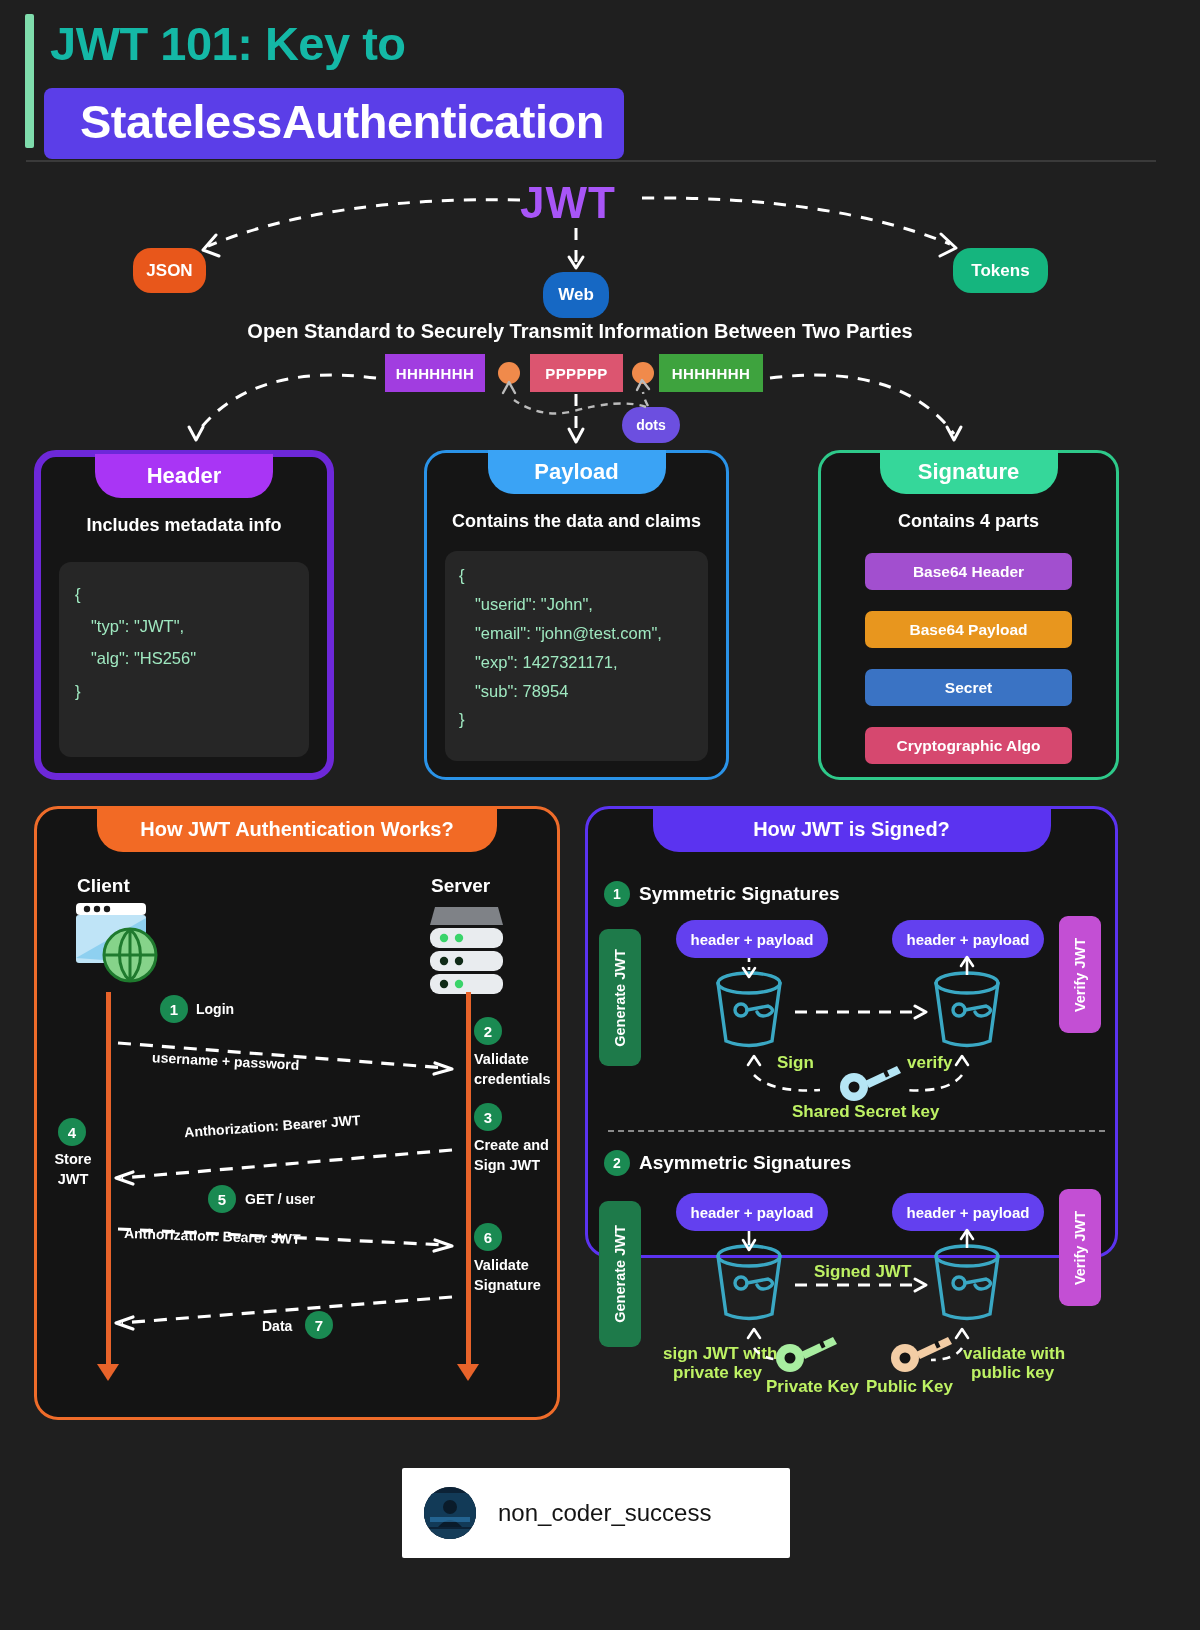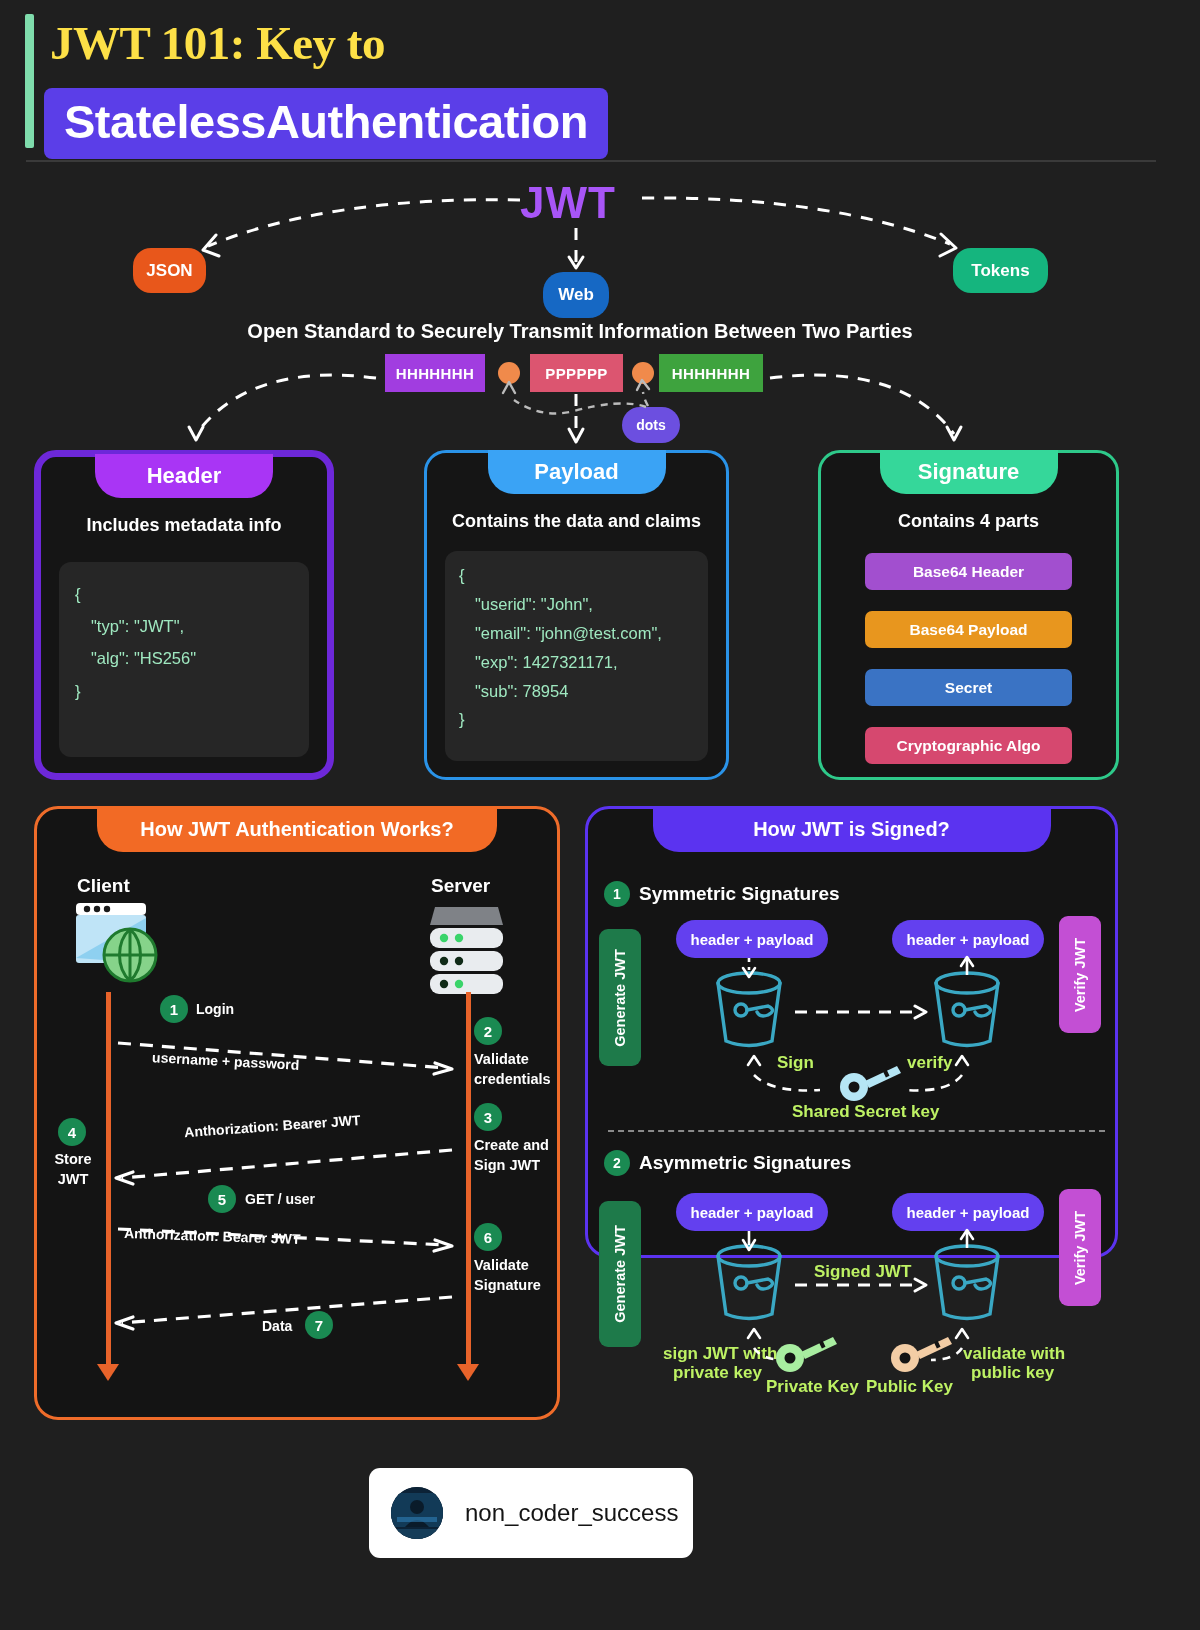--- a/index.html
+++ b/index.html
@@ -8,23 +8,23 @@
     background: #1c1c1c;
     font-family: "Liberation Sans", sans-serif;
     overflow: hidden;
   }
   .page { position: relative; width: 1200px; height: 1630px; background: #1f1f1f; }
 
   
   .accent-bar { position: absolute; left: 25px; top: 14px; width: 9px; height: 134px;
     background: #7fdcac; border-radius: 2px; }
   .title-line1 { position: absolute; left: 50px; top: 16px; font-size: 47px; font-weight: bold;
-    color: #fde047; letter-spacing: -0.5px; white-space: nowrap; font-family: Liberation Serif, serif; }
+    color: #14b8a6; letter-spacing: -0.5px; white-space: nowrap; }
   .title-hl { position: absolute; left: 44px; top: 88px; background: #5b3ee8; color: #ffffff;
-    font-size: 47px; font-weight: bold; padding: 6px 20px 10px 20px; border-radius: 8px;
+    font-size: 47px; font-weight: bold; padding: 6px 20px 10px 36px; border-radius: 8px;
     letter-spacing: -0.5px; white-space: nowrap; }
   .title-rule { position: absolute; left: 26px; top: 160px; width: 1130px; height: 2px;
     background: #3a3a3a; }
 
   
   .jwt-word { position: absolute; left: 520px; top: 178px; font-size: 44px; font-weight: bold;
     color: #a855f7; letter-spacing: 1px; }
   .pill { position: absolute; display: flex; align-items: center; justify-content: center;
     border-radius: 16px; color: #fff; font-weight: bold; }
   .pill-json { left: 133px; top: 248px; width: 73px; height: 45px; background: #e8571b;
@@ -107,22 +107,22 @@
   .vbar-gen { background: #1e7a4a; }
   .vbar-ver { background: #c34fd4; }
   .hp-pill { position: absolute; height: 38px; border-radius: 19px; background: #6340ef;
     display: flex; align-items: center; justify-content: center; color: #fff;
     font-size: 15px; font-weight: bold; }
   .sgn-label { position: absolute; font-size: 17px; font-weight: bold; color: #bef264;
     white-space: nowrap; }
   .divider-dash { position: absolute; height: 0; border-top: 2px dashed #8a8a8a; }
 
   
-  .footer-card { position: absolute; left: 369px; top: 1468px; width: 324px; height: 90px;
-    background: #ffffff; border-radius: 11px; display: flex; align-items: center; padding-left: 22px; }
+  .footer-card { position: absolute; left: 402px; top: 1468px; width: 388px; height: 90px;
+    background: #ffffff; border-radius: 2px; display: flex; align-items: center; padding-left: 22px; }
   .footer-av { width: 52px; height: 52px; border-radius: 50%; overflow: hidden;
     background: #0d2236; flex: none; position: relative; }
   .footer-name { margin-left: 22px; font-size: 24px; color: #141414; }
 
   svg { display: block; overflow: visible; }
   .ovl { position: absolute; left: 0; top: 0; width: 1200px; height: 1630px; pointer-events: none; }
 </style>
 </head>
 <body>
 

